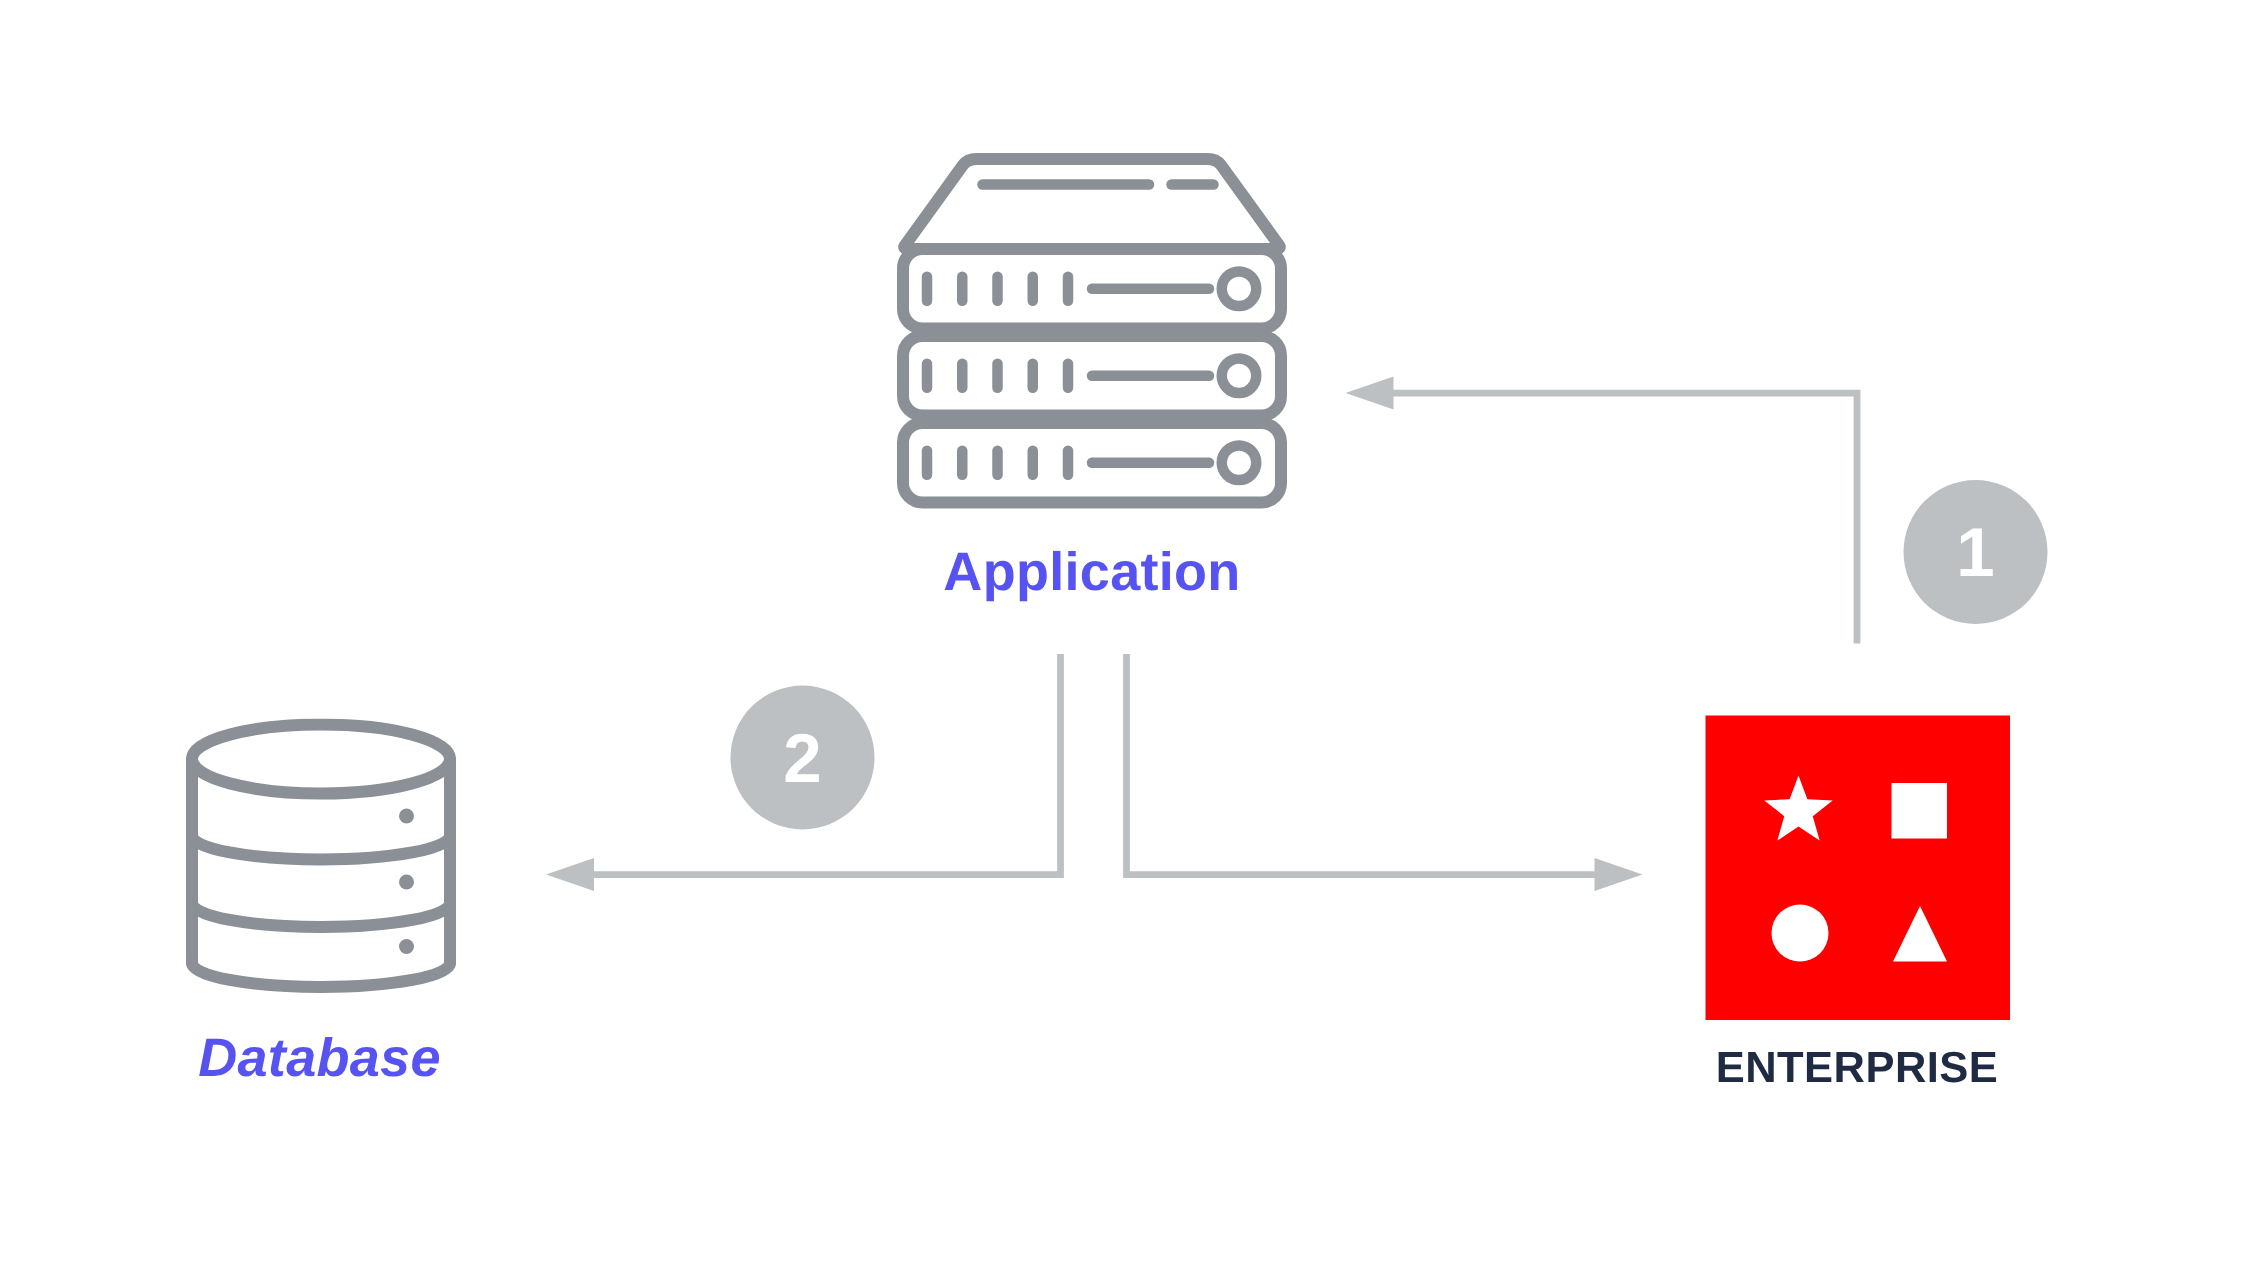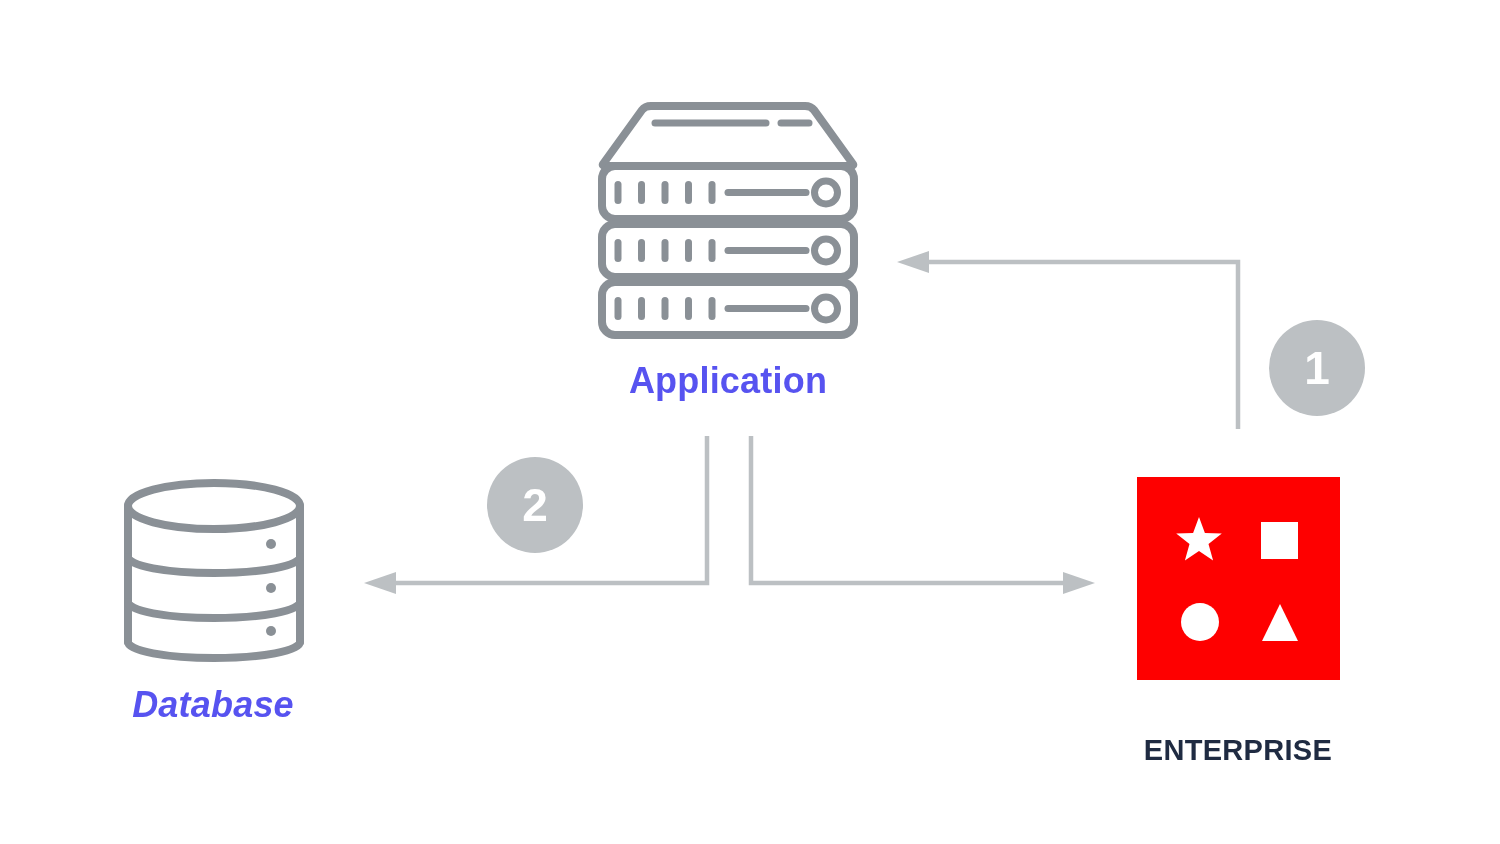--- a/index.html
+++ b/index.html
@@ -6,21 +6,21 @@
   .stage{
     position:relative;width:1500px;height:844px;background:#ffffff;overflow:hidden;
     font-family:"Liberation Sans","DejaVu Sans",sans-serif;
   }
   .abs{position:absolute;}
   .arrows-layer{left:0;top:0;pointer-events:none;}
   .node-label{
     text-align:center;font-weight:bold;color:#5753f0;font-size:36px;letter-spacing:.2px;
   }
   .enterprise-label{
-    text-align:center;font-weight:bold;color:#1f2b42;font-size:29px;letter-spacing:.3px;margin-top:38px;
+    text-align:center;font-weight:bold;color:#1f2b42;font-size:29px;letter-spacing:.3px;
   }
   .badge{
     width:96px;height:96px;border-radius:50%;background:#bcc0c3;
     display:flex;align-items:center;justify-content:center;
     color:#ffffff;font-size:46px;font-weight:bold;
   }
   .enterprise-box{
     width:203px;height:203px;background:#fe0000;
     display:flex;align-items:center;justify-content:center;
   }

